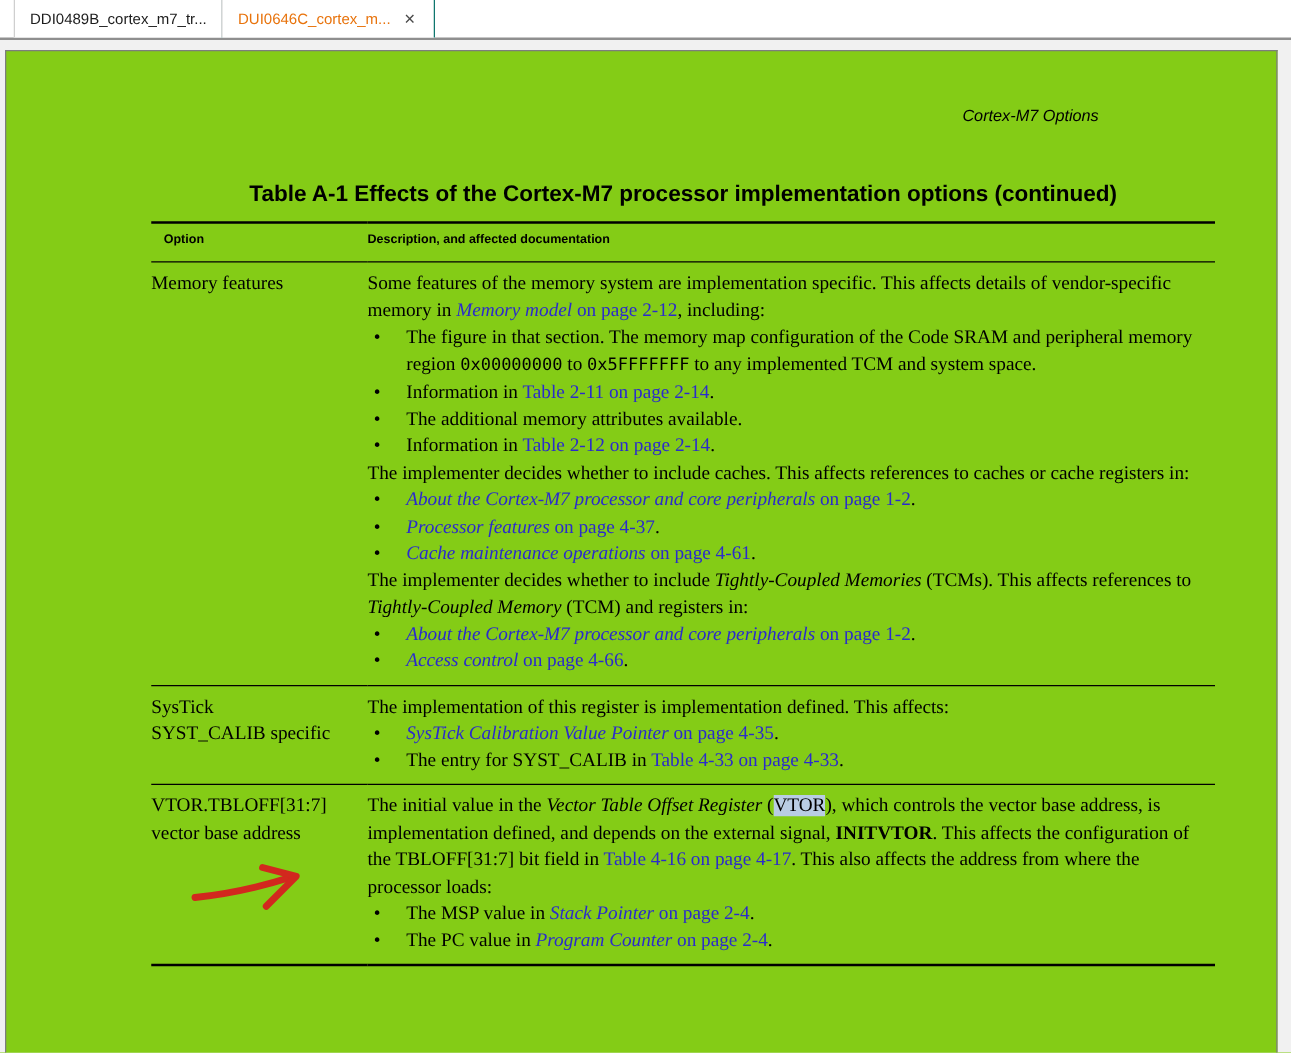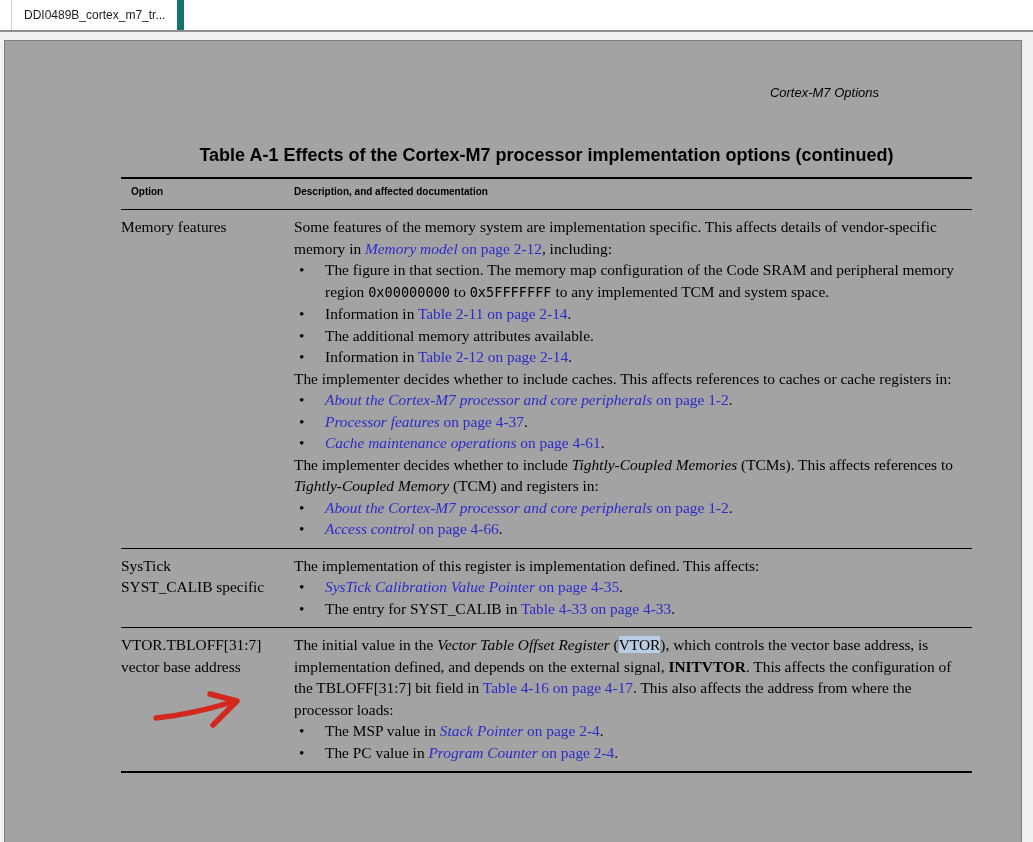--- a/index.html
+++ b/index.html
@@ -9,32 +9,32 @@
     font-family:"Liberation Sans",sans-serif;
   }
   
   .tabbar{
     position:absolute;left:0;top:0;width:1033px;height:30px;
     background:#ffffff;border-bottom:2px solid #8f8f8f;
     display:flex;align-items:stretch;
   }
   .tab{
     display:flex;align-items:center;gap:8px;
-    padding:0 12px;border-left:1px solid #cfcfcf;border-right:7px solid #0f766e;
+    padding:0 12px;border-left:1px solid #cfcfcf;border-right:1px solid #0f766e;
     margin-right:-1px;cursor:default;background:#fff;
   }
   .tab:first-child{margin-left:11px;}
   .tab-label{font-size:12px;color:#1c1c1c;white-space:nowrap;}
   .tab.active .tab-label{color:#e8730c;}
   .tab-close{font-size:15px;color:#4a4a4a;line-height:1;padding:1px 3px;}
   .strip{position:absolute;left:0;top:32px;width:1033px;height:8px;background:#f1f1f1;}
   
   .page{
     position:absolute;left:4px;top:40px;width:1016px;height:802px;
-    background:#a3a3a3;border:1px solid #7d7d7d;border-bottom:none;
+    background:#84cc16;border:1px solid #7d7d7d;border-bottom:none;
   }
   .running-head{
     position:absolute;top:44px;right:142px;
     font-size:13px;font-style:italic;color:#000;
   }
   .table-title{
     position:absolute;top:104px;left:116px;width:851px;
     text-align:center;font-size:18px;font-weight:bold;color:#000;
   }
   
@@ -69,20 +69,24 @@
   .s-mono{font-family:"DejaVu Sans Mono","Liberation Mono",monospace;font-size:13.6px;}
   .s-hl{background:#b9cde4;}
   .arrow-svg{position:absolute;left:31px;top:62px;width:112px;height:46px;}
 </style>
 </head>
 <body>
 
 <div class="tabbar" id="tabbar">
     <div class="tab">
       <span class="tab-label">DDI0489B_cortex_m7_tr...</span>
+    </div>
+    <div class="tab active">
+      <span class="tab-label">DUI0646C_cortex_m...</span>
+      <span class="tab-close">×</span>
     </div>
   </div>
 <div class="strip"></div>
 
 <div class="page">
   <div class="running-head">Cortex-M7 Options</div>
   <div class="table-title">Table A-1 Effects of the Cortex-M7 processor implementation options (continued)</div>
 
   <table class="opts">
     <colgroup>

